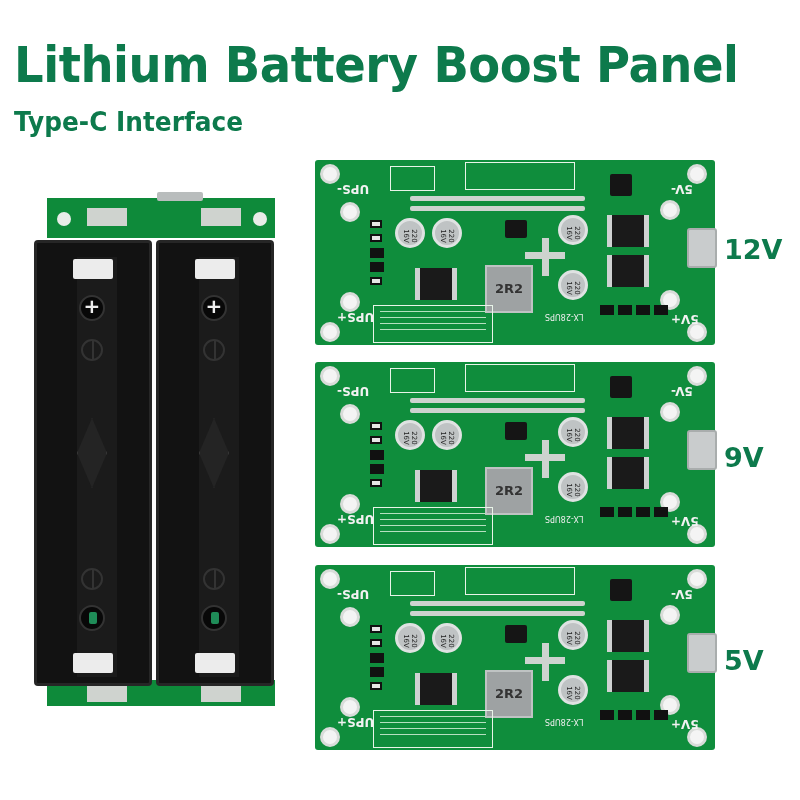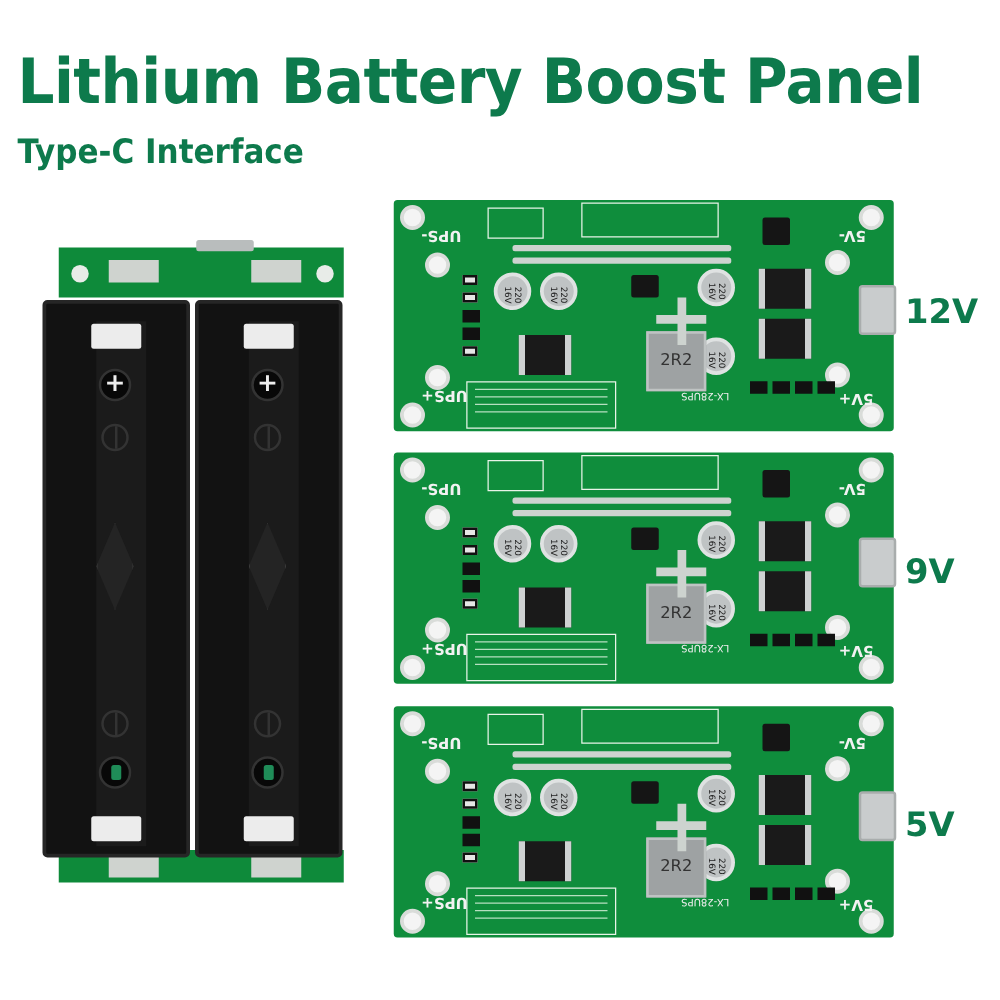--- a/index.html
+++ b/index.html
@@ -25,21 +25,21 @@
   .cell .ring { position: absolute; left: 44px; width: 22px; height: 22px; border-radius: 50%; border: 2px solid #333; }
   .cell .ring::after { content: ""; position: absolute; left: 9px; top: 0; width: 2px; height: 18px; background: #333; }
   .cell .diamond { position: absolute; left: 40px; top: 175px; width: 30px; height: 70px; border: 1px solid #3a3a3a; transform: rotate(0deg); clip-path: polygon(50% 0, 100% 50%, 50% 100%, 0 50%); background: #242424; }
   
   .board { position: absolute; left: 315px; width: 400px; height: 185px; background: #0f8d3c; border-radius: 3px; }
   .board .hole { position: absolute; width: 20px; height: 20px; border-radius: 50%; background: #f4f4f4; border: 3px solid #d9dcd9; }
   .board .lbl { position: absolute; color: #f2f2f2; font-size: 12px; font-weight: bold; transform: rotate(180deg); white-space: nowrap; }
   .board .silk-box { position: absolute; border: 1px solid #e8f4e8; }
   .board .cap { position: absolute; width: 30px; height: 30px; border-radius: 50%; background: #bfc3c4; border: 3px solid #dfe2e2; }
   .board .cap span { position: absolute; left: 0; top: 7px; width: 100%; text-align: center; font-size: 7px; color: #222; transform: rotate(90deg); }
-  .board .inductor { position: absolute; left: 170px; top: 105px; width: 48px; height: 48px; background: #9ea2a3; border: 2px solid #bfc3c3; color: #333; font-size: 13px; font-weight: normal; text-align: center; line-height: 44px; margin-left: 32px; }
+  .board .inductor { position: absolute; left: 170px; top: 105px; width: 48px; height: 48px; background: #9ea2a3; border: 2px solid #bfc3c3; color: #333; font-size: 13px; font-weight: bold; text-align: center; line-height: 44px; }
   .board .ic { position: absolute; background: #151515; border-radius: 2px; }
   .board .diode { position: absolute; background: #1a1a1a; border-left: 5px solid #cfd2d2; border-right: 5px solid #cfd2d2; }
   .board .strip { position: absolute; height: 5px; background: #cdd3cf; border-radius: 2px; }
   .board .cross-h { position: absolute; left: 210px; top: 92px; width: 40px; height: 7px; background: #cdd3cf; }
   .board .cross-v { position: absolute; left: 227px; top: 78px; width: 7px; height: 38px; background: #cdd3cf; }
   .board .usbc { position: absolute; left: 372px; top: 68px; width: 30px; height: 40px; background: #c9cccd; border: 2px solid #a9adad; border-radius: 3px; }
   .board .note { position: absolute; left: 58px; top: 145px; width: 120px; height: 38px; border: 1px solid #e8f4e8; }
   .board .note span { display: block; height: 1px; margin: 5px 6px; background: #b6e0c0; }
   .board .smd { position: absolute; width: 12px; height: 8px; background: #e6e6e6; border: 2px solid #111; }
   .board .q { position: absolute; width: 14px; height: 10px; background: #111; }

